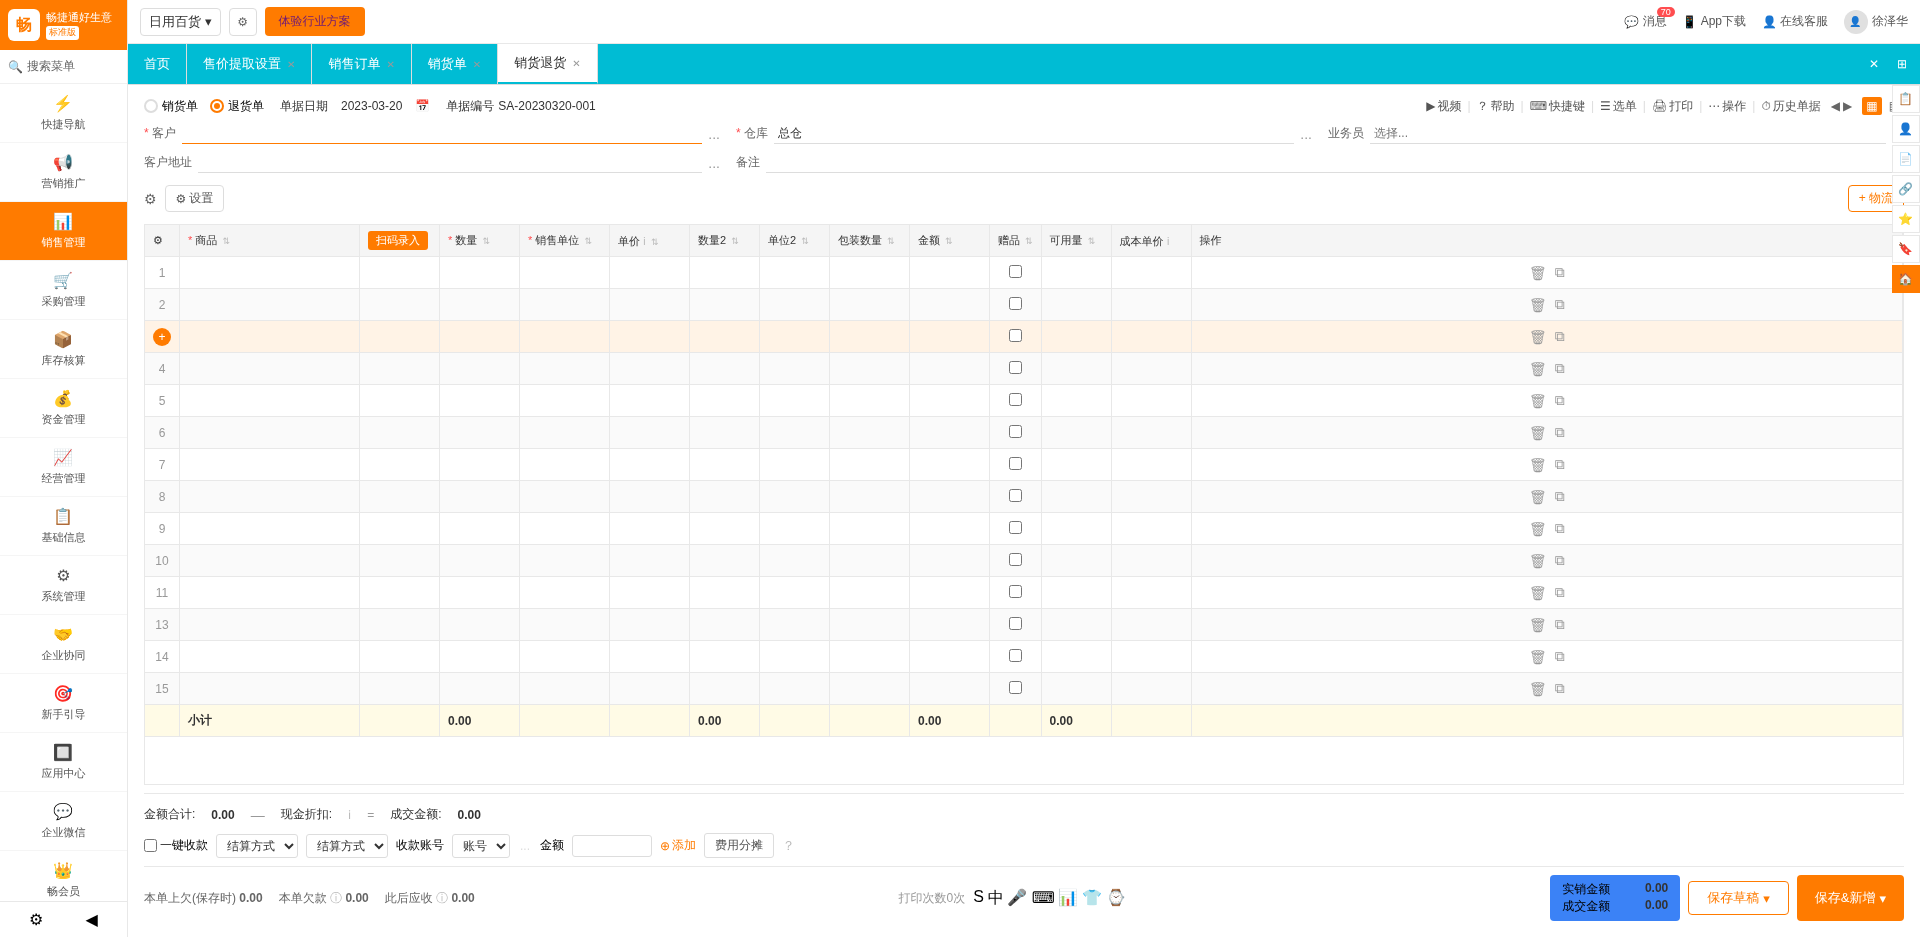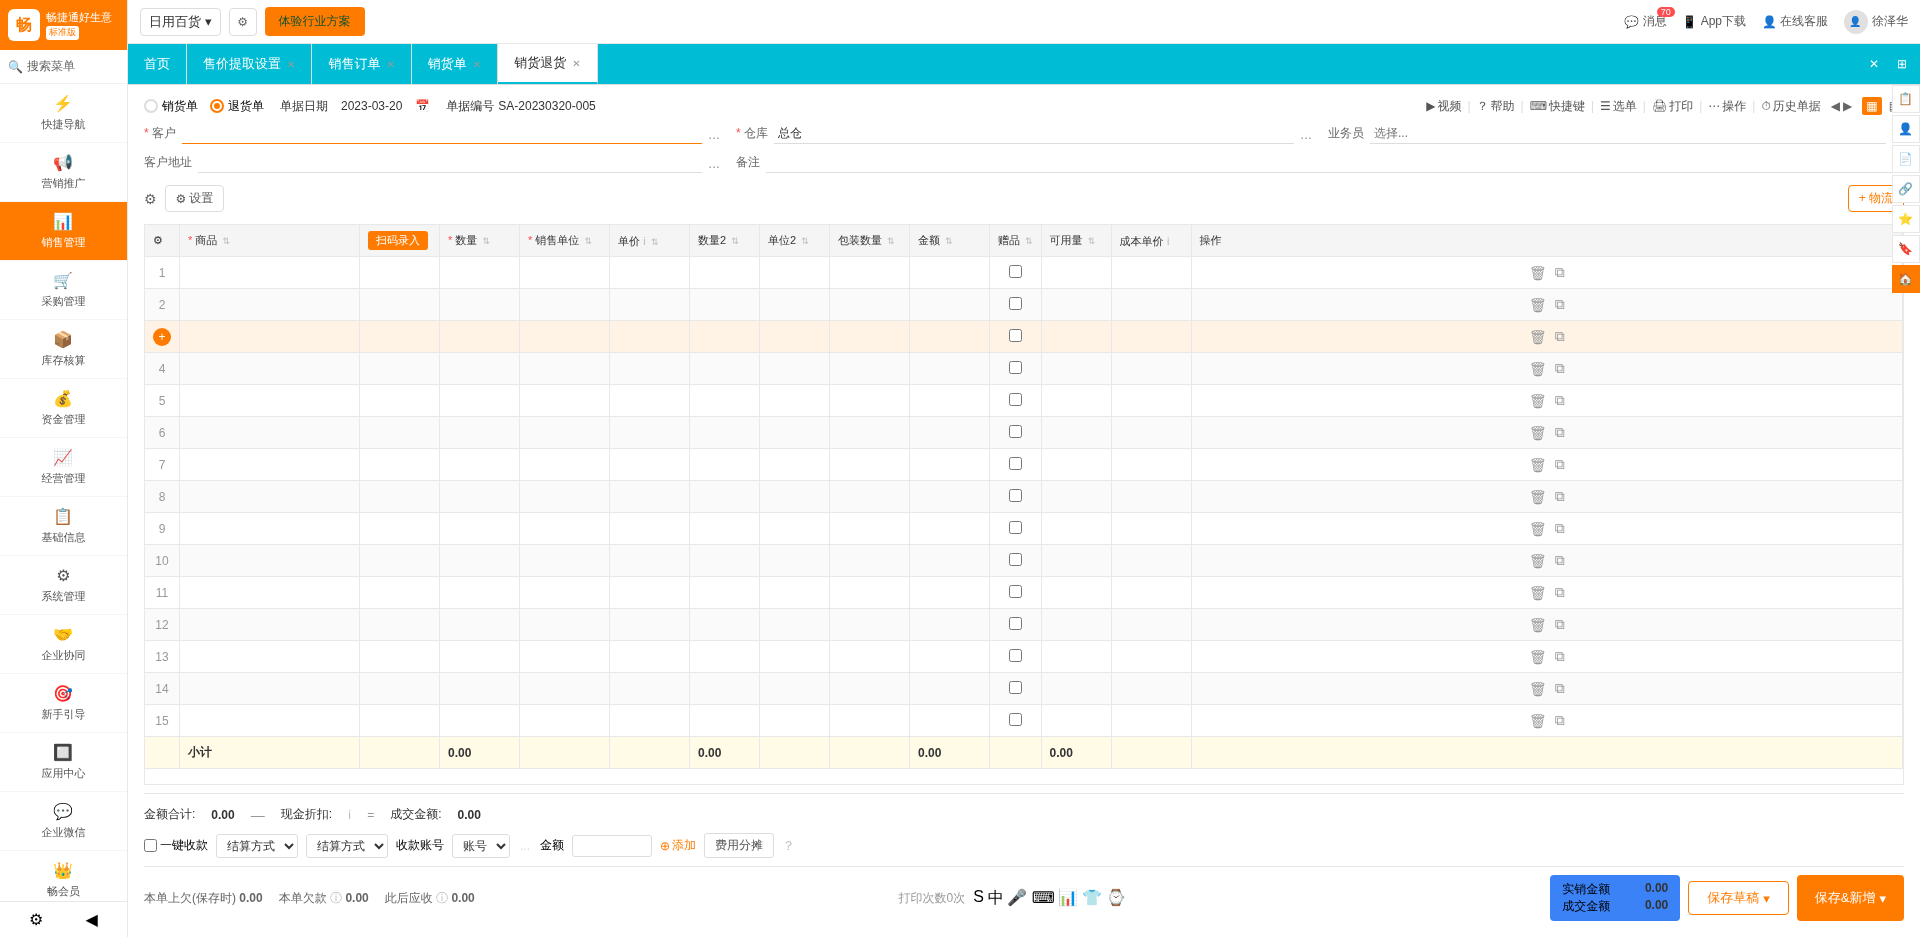--- a/index.html
+++ b/index.html
@@ -19,21 +19,21 @@
     .sidebar-bottom { display: flex; align-items: center; justify-content: space-around; padding: 8px; border-top: 1px solid #e8e8e8; }
 
     
     .main { flex: 1; display: flex; flex-direction: column; overflow: hidden; }
 
     
     .topbar { height: 44px; background: #fff; display: flex; align-items: center; justify-content: space-between; padding: 0 12px; border-bottom: 1px solid #e8e8e8; flex-shrink: 0; }
     .topbar-left { display: flex; align-items: center; gap: 8px; }
     .topbar-select { display: flex; align-items: center; gap: 4px; font-size: 13px; color: #333; border: 1px solid #ddd; border-radius: 4px; padding: 4px 8px; background: #fff; cursor: pointer; }
     .topbar-settings { width: 28px; height: 28px; background: #fff; border: 1px solid #ddd; border-radius: 4px; display: flex; align-items: center; justify-content: center; cursor: pointer; color: #666; }
-    .topbar-experience { background: #ff7b00; color: #14532d; border: none; border-radius: 4px; padding: 6px 14px; font-size: 12px; cursor: pointer; }
+    .topbar-experience { background: #ff7b00; color: #701a75; border: none; border-radius: 4px; padding: 6px 14px; font-size: 12px; cursor: pointer; }
     .topbar-right { display: flex; align-items: center; gap: 16px; font-size: 12px; color: #555; }
     .topbar-msg { position: relative; cursor: pointer; display: flex; align-items: center; gap: 3px; }
     .topbar-badge { position: absolute; top: -6px; right: -8px; background: #ff4d4f; color: #fff; font-size: 9px; border-radius: 8px; padding: 0 4px; min-width: 16px; text-align: center; }
     .topbar-user { display: flex; align-items: center; gap: 4px; cursor: pointer; }
     .user-avatar { width: 24px; height: 24px; background: #e0e0e0; border-radius: 50%; display: flex; align-items: center; justify-content: center; font-size: 10px; }
 
     
     .tabs { display: flex; background: #f0f0f0; border-bottom: 1px solid #ddd; flex-shrink: 0; align-items: center; }
     .tab { padding: 0 16px; height: 40px; display: flex; align-items: center; gap: 6px; cursor: pointer; font-size: 13px; color: #555; border-right: 1px solid #ddd; white-space: nowrap; }
     .tab.active { background: #fff; color: #00bcd4; border-bottom: 2px solid #00bcd4; }
@@ -267,21 +267,21 @@
             <span>退货单</span>
           </div>
         </div>
         <div class="form-date">
           <span>单据日期</span>
           <span style="color:#333;">2023-03-20</span>
           <span style="cursor:pointer;">📅</span>
         </div>
         <div class="form-number">
           <span>单据编号</span>
-          <span style="color:#333; font-weight:500;">SA-20230320-005</span>
+          <span style="color:#333; font-weight:500;">SA-20230320-001</span>
         </div>
         <div class="form-actions-right">
           <div class="form-action-link">
             <span>▶</span>
             <span>视频</span>
           </div>
           <span style="color:#ddd;">|</span>
           <div class="form-action-link">
             <span>？</span>
             <span>帮助</span>
@@ -592,41 +592,20 @@
                 <td></td>
                 <td>
                   <div class="row-actions">
                     <button class="row-action-btn">🗑</button>
                     <button class="row-action-btn">⧉</button>
                   </div>
                 </td>
               </tr>
             <tr>
                 <td class="row-num">11</td>
-                <td></td>
-                <td></td>
-                <td></td>
-                <td></td>
-                <td></td>
-                <td></td>
-                <td></td>
-                <td></td>
-                <td></td>
-                <td class="checkbox-cell"><input type="checkbox" style=""></td>
-                <td></td>
-                <td></td>
-                <td>
-                  <div class="row-actions">
-                    <button class="row-action-btn">🗑</button>
-                    <button class="row-action-btn">⧉</button>
-                  </div>
-                </td>
-              </tr>
-            <tr>
-                <td class="row-num">12</td>
                 <td></td>
                 <td></td>
                 <td></td>
                 <td></td>
                 <td></td>
                 <td></td>
                 <td></td>
                 <td></td>
                 <td></td>
                 <td class="checkbox-cell"><input type="checkbox" style=""></td>

